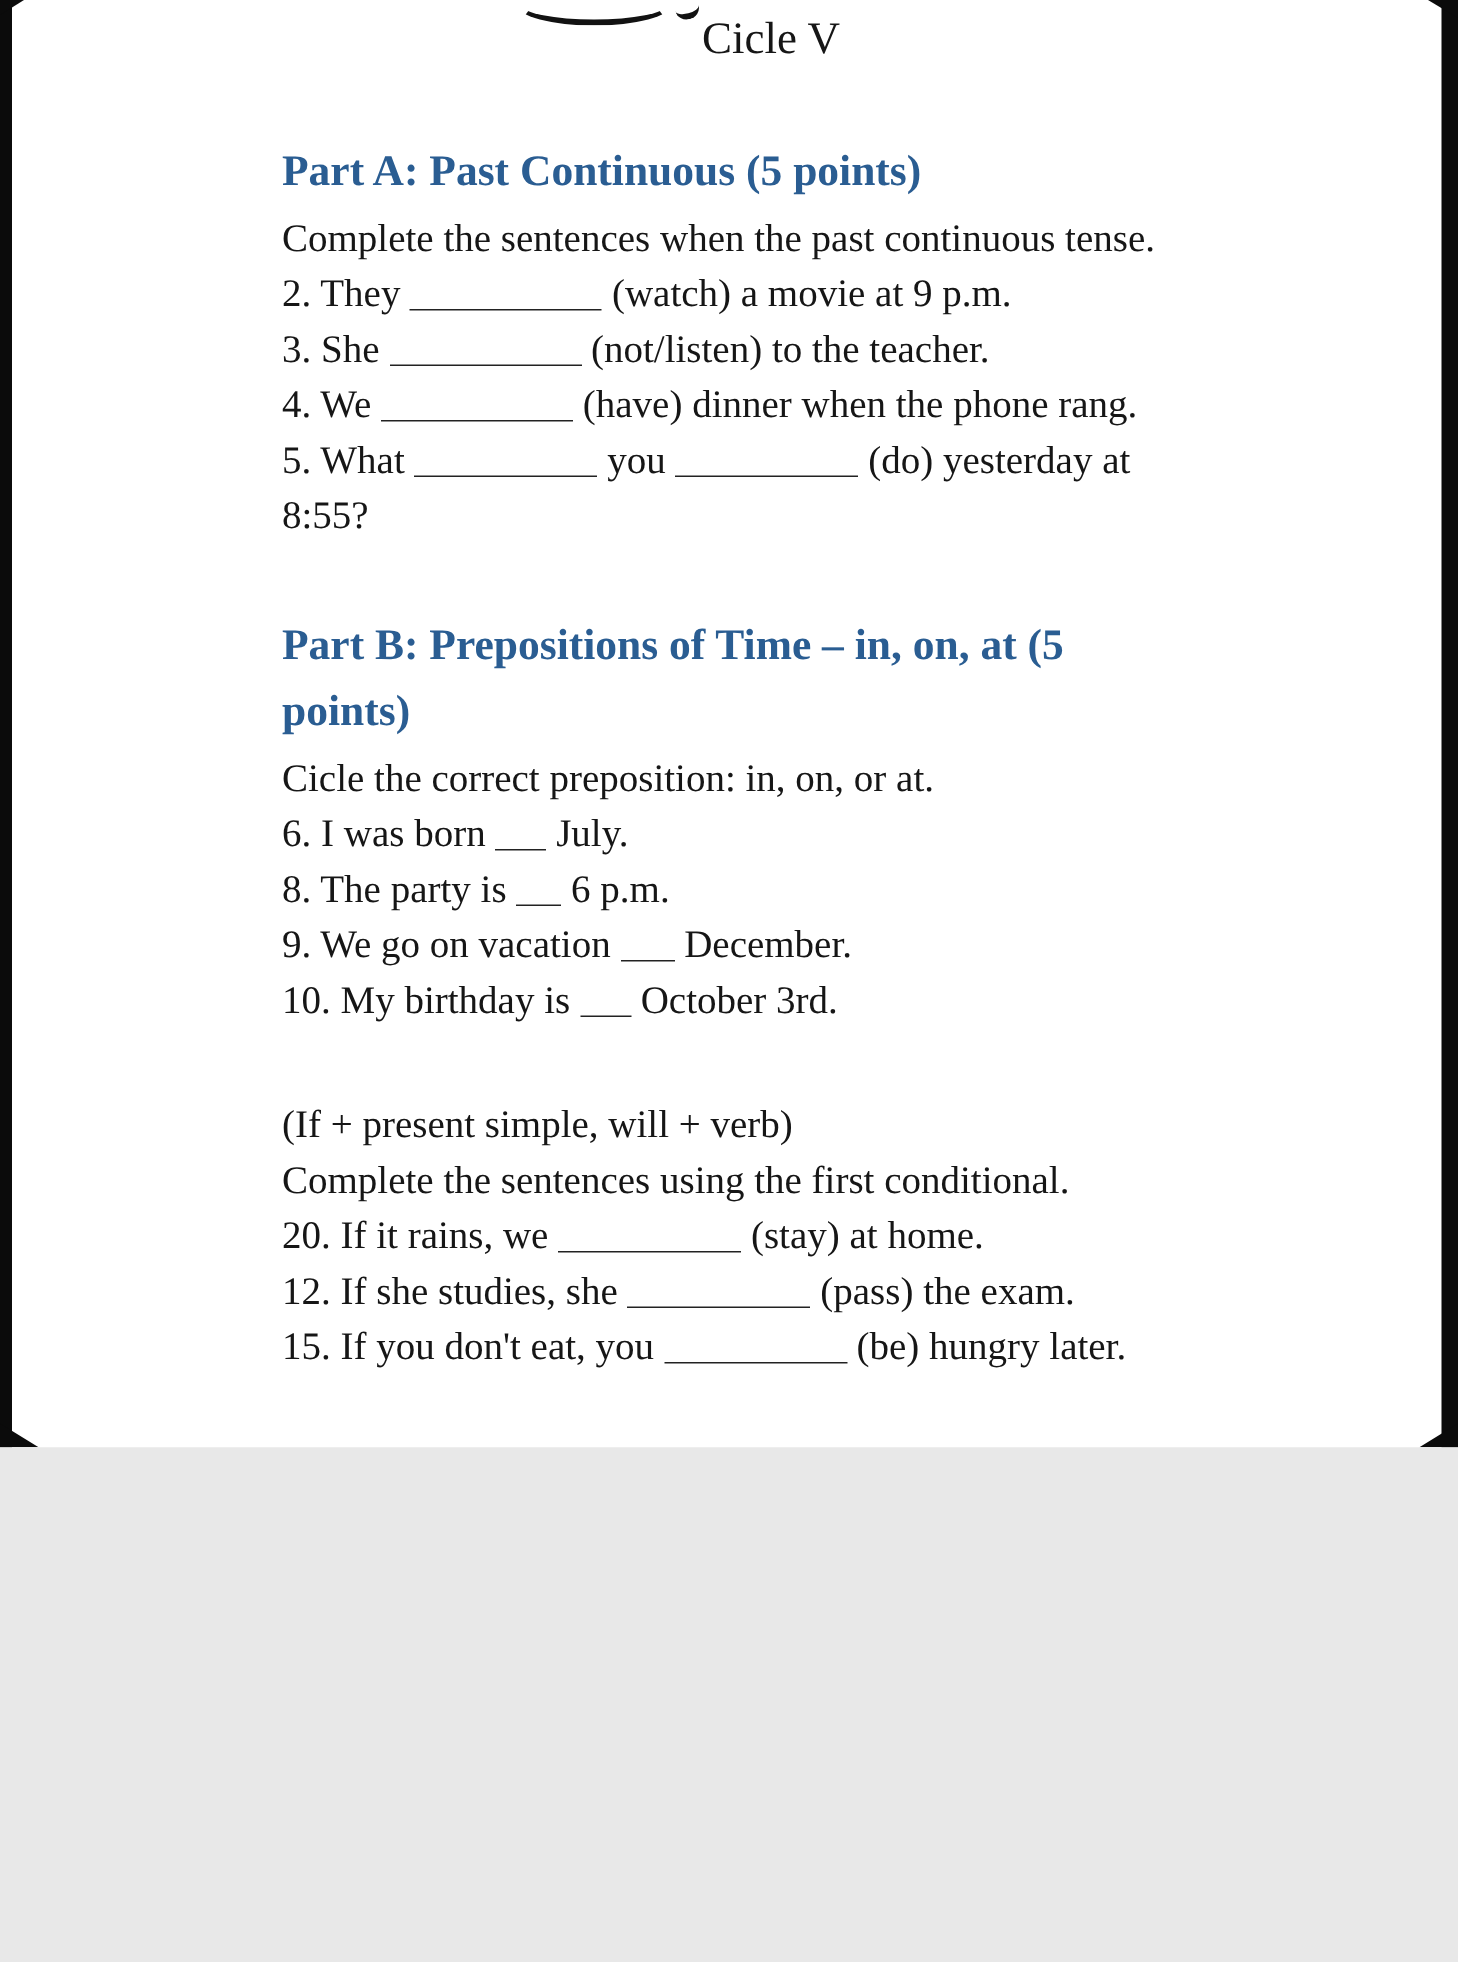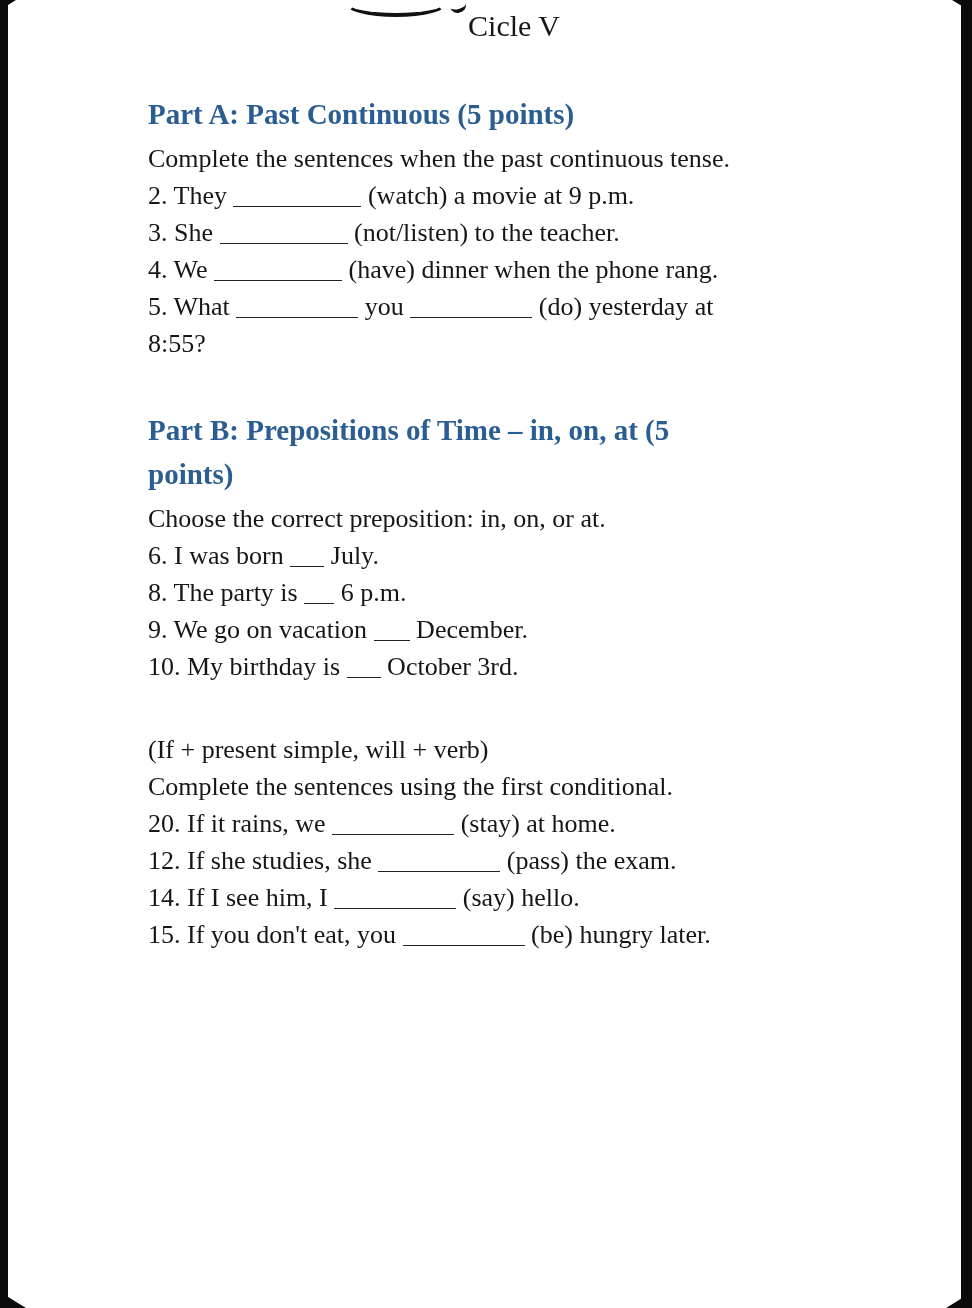--- a/index.html
+++ b/index.html
@@ -1,19 +1,19 @@
 <!DOCTYPE html>
 <html style="--heading: #2a5d92;"><head>
 <meta charset="utf-8">
 <style>
   html, body { margin: 0; padding: 0; background: #e8e8e8; }
   .page {
     position: relative;
     width: 972px;
-    height: 1308px;
+    height: 965px;
     background: #ffffff;
     overflow: hidden;
     font-family: "Liberation Serif", serif;
     color: #161616;
   }
   
   .edge { position: absolute; background: #0b0b0b; }
   .edge-left  { left: 0; top: 0; width: 8px;  height: 100%; }
   .edge-right { right: 0; top: 0; width: 11px; height: 100%; }
   .corner { position: absolute; background: #0b0b0b; }
@@ -36,21 +36,21 @@
   .content { position: absolute; left: 148px; right: 92px; top: 0; }
 
   h1.title {
     text-align: center;
     font-size: 30px;
     font-weight: normal;
     line-height: 40px;
     margin: 6px 0 0 0;
   }
 
-  .section { margin-top: 46px; }
+  .section { margin-top: 46px; margin-left: 40px; }
   .heading {
     font-size: 29px;
     font-weight: bold;
     color: var(--heading, #2a5d92);
     line-height: 44px;
     margin: 0 0 4px 0;
   }
   .heading .heading-line { display: block; }
   .instruction, .item {
     font-size: 26px;
@@ -90,30 +90,29 @@
           <p class="item"><span>2. They </span><span class="blank" style="width: 128px;"></span><span> (watch) a movie at 9 p.m.</span></p>
           <p class="item"><span>3. She </span><span class="blank" style="width: 128px;"></span><span> (not/listen) to the teacher.</span></p>
           <p class="item"><span>4. We </span><span class="blank" style="width: 128px;"></span><span> (have) dinner when the phone rang.</span></p>
           <p class="item"><span>5. What </span><span class="blank" style="width: 122px;"></span><span> you </span><span class="blank" style="width: 122px;"></span><span> (do) yesterday at</span><br><span>8:55?</span></p>
         </section>
         <section class="section">
           <h2 class="heading">
             <span class="heading-line">Part B: Prepositions of Time – in, on, at (5</span>
             <span class="heading-line">points)</span>
           </h2>
-          <p class="instruction">Choose the correct preposition: in, on, or at.</p>
+          <p class="instruction">Cicle the correct preposition: in, on, or at.</p>
           <p class="item"><span>6. I was born </span><span class="blank" style="width: 34px;"></span><span> July.</span></p>
           <p class="item"><span>8. The party is </span><span class="blank" style="width: 30px;"></span><span> 6 p.m.</span></p>
           <p class="item"><span>9. We go on vacation </span><span class="blank" style="width: 36px;"></span><span> December.</span></p>
           <p class="item"><span>10. My birthday is </span><span class="blank" style="width: 34px;"></span><span> October 3rd.</span></p>
         </section>
         <section class="section">
           <p class="instruction">(If + present simple, will + verb)</p>
           <p class="instruction">Complete the sentences using the first conditional.</p>
           <p class="item"><span>20. If it rains, we </span><span class="blank" style="width: 122px;"></span><span> (stay) at home.</span></p>
           <p class="item"><span>12. If she studies, she </span><span class="blank" style="width: 122px;"></span><span> (pass) the exam.</span></p>
-          <p class="item"><span>14. If I see him, I </span><span class="blank" style="width: 122px;"></span><span> (say) hello.</span></p>
           <p class="item"><span>15. If you don't eat, you </span><span class="blank" style="width: 122px;"></span><span> (be) hungry later.</span></p>
         </section>
       </main>
   </div>
 
 </div>
 
 </body></html>

